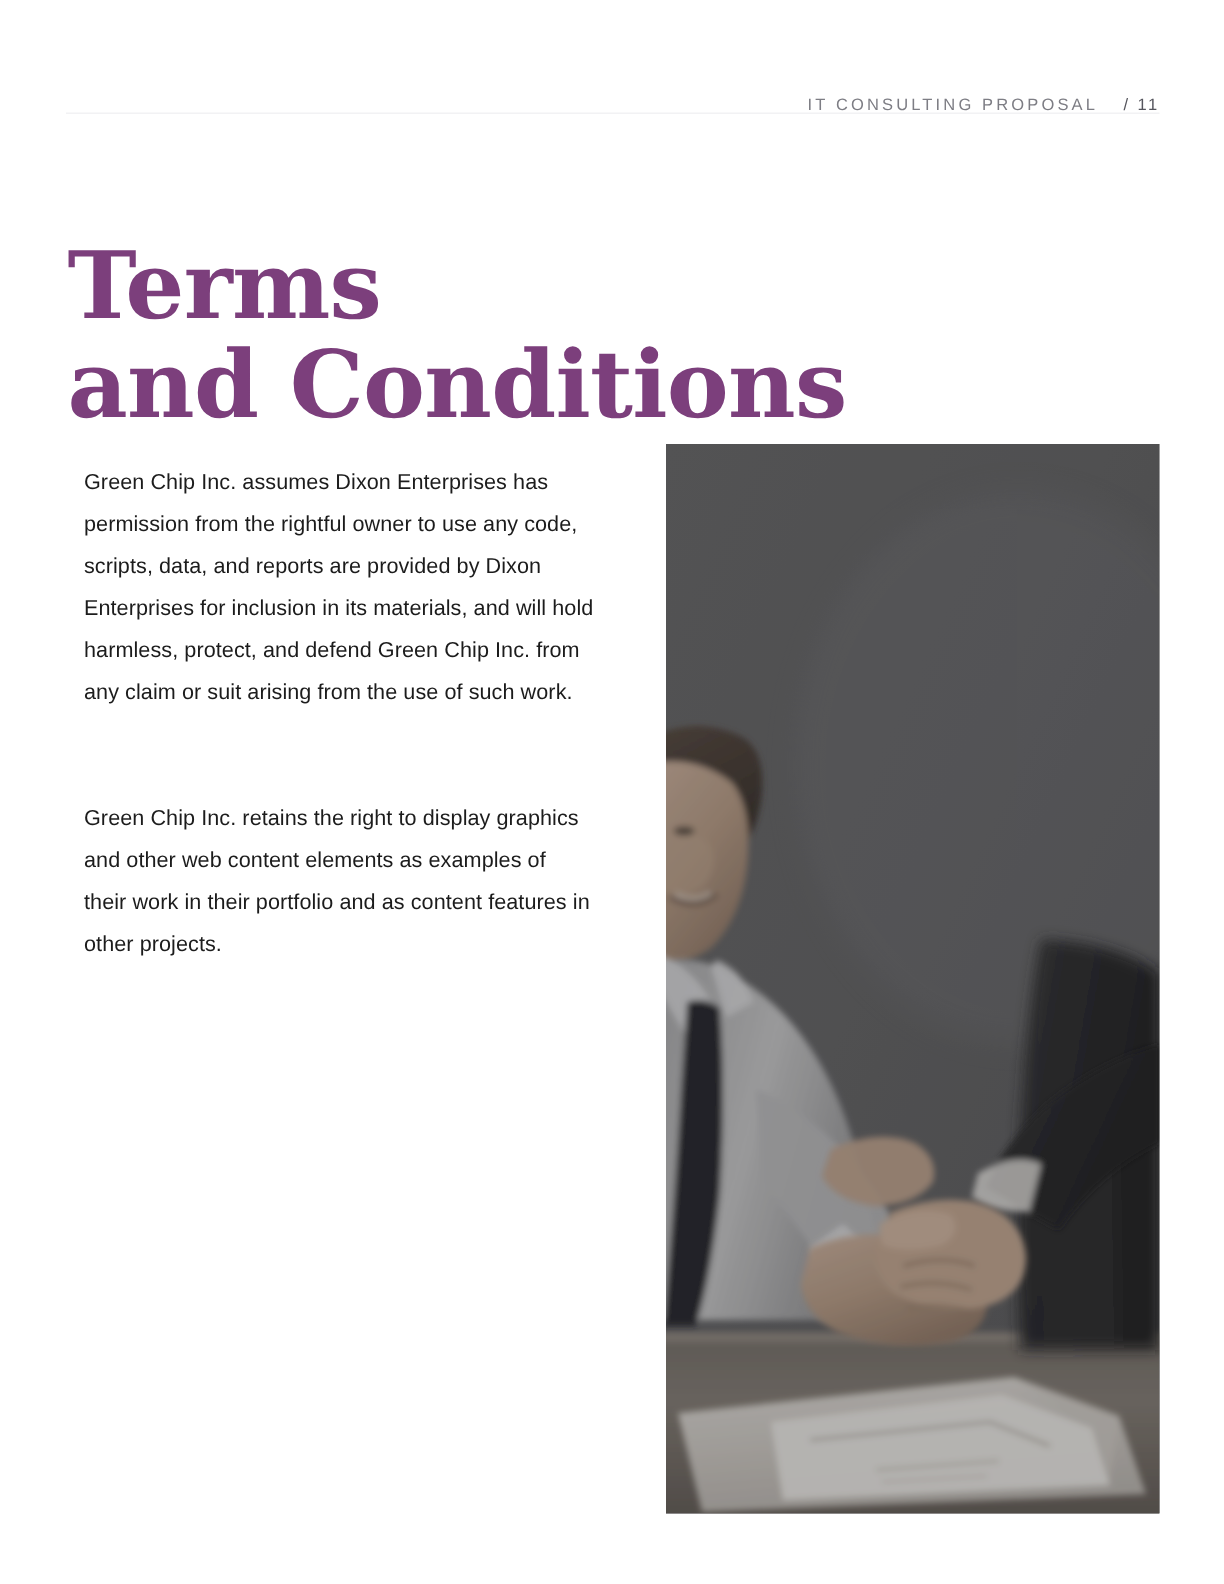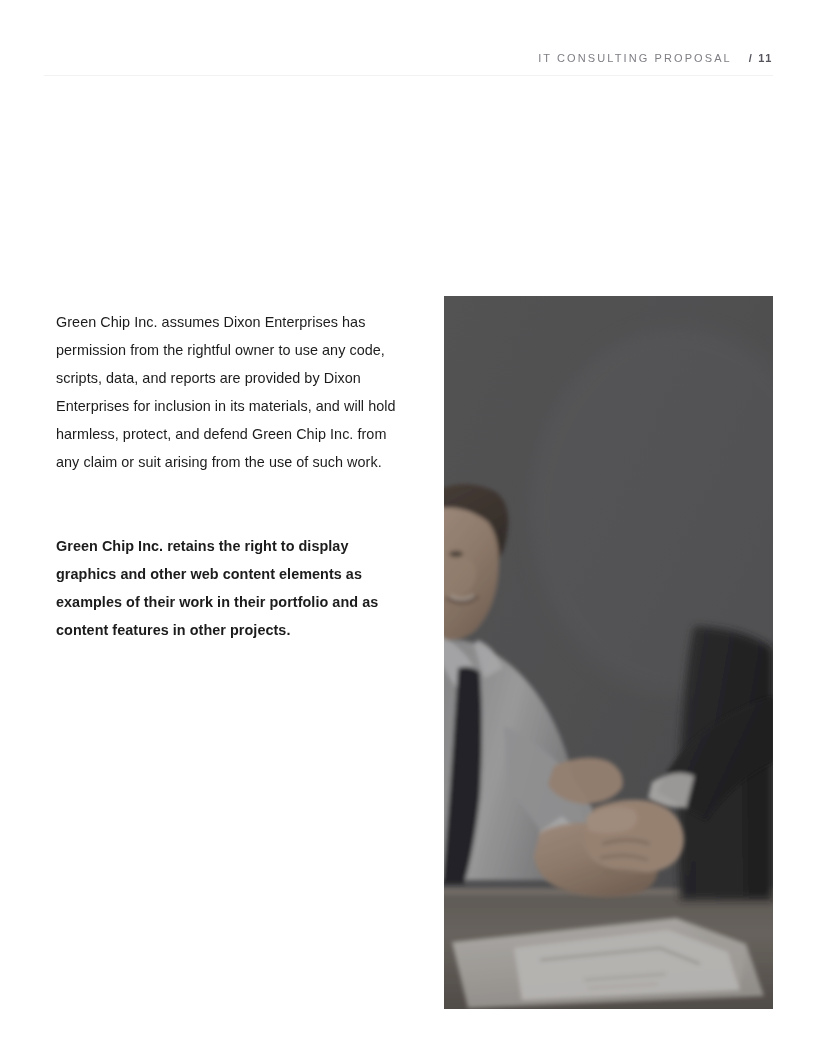--- a/index.html
+++ b/index.html
@@ -24,40 +24,40 @@
   }
 
   
   .header {
     position: absolute;
     left: 44px;
     top: 40px;
     width: 729px;
     height: 36px;
     display: flex;
-    align-items: center;
+    align-items: flex-end;
     justify-content: flex-end;
   }
   .header-inner {
     display: flex;
     align-items: baseline;
   }
   .header-title {
     font-size: 11px;
     letter-spacing: 2.1px;
     color: #7d7d84;
     font-weight: 400;
     text-transform: uppercase;
     white-space: nowrap;
   }
   .header-page {
     font-size: 11px;
     letter-spacing: 1.6px;
     color: #55555d;
-    font-weight: 700;
+    font-weight: 400;
     margin-left: 17px;
     white-space: nowrap;
   }
   .header-rule {
     position: absolute;
     left: 44px;
     top: 75px;
     width: 729px;
     height: 1px;
     background: #f2f2f4;
@@ -85,21 +85,21 @@
     top: 308px;
     width: 340px;
   }
   .para {
     font-size: 14.4px;
     line-height: 28px;
     color: #1c1c1c;
     letter-spacing: 0.05px;
     margin: 0 0 56px 0;
   }
-  .para:last-child { margin-bottom: 0; font-weight: bold; }
+  .para:last-child { margin-bottom: 0; }
 
   
   .photo {
     position: absolute;
     left: 444px;
     top: 296px;
     width: 329px;
     height: 713px;
     overflow: hidden;
     background: #5a5a5a;
@@ -112,20 +112,22 @@
 <div class="page">
 
   <div class="header">
     <div class="header-inner">
       <span class="header-title">IT CONSULTING PROPOSAL</span>
       <span class="header-page">/ 11</span>
     </div>
   </div>
   <div class="header-rule"></div>
 
+  <h1 class="page-title">Terms
+and Conditions</h1>
 
   <div class="body-col">
     <p class="para">Green Chip Inc. assumes Dixon Enterprises has permission from the rightful owner to use any code, scripts, data, and reports are provided by Dixon Enterprises for inclusion in its materials, and will hold harmless, protect, and defend Green Chip Inc. from any claim or suit arising from the use of such work.</p>
     <p class="para">Green Chip Inc. retains the right to display graphics and other web content elements as examples of their work in their portfolio and as content features in other projects.</p>
   </div>
 
   <div class="photo">
     <svg viewBox="0 0 329 713" preserveAspectRatio="xMidYMid slice" aria-hidden="true">
       <defs>
         <linearGradient id="bgWall" x1="0" y1="0" x2="1" y2="1">

